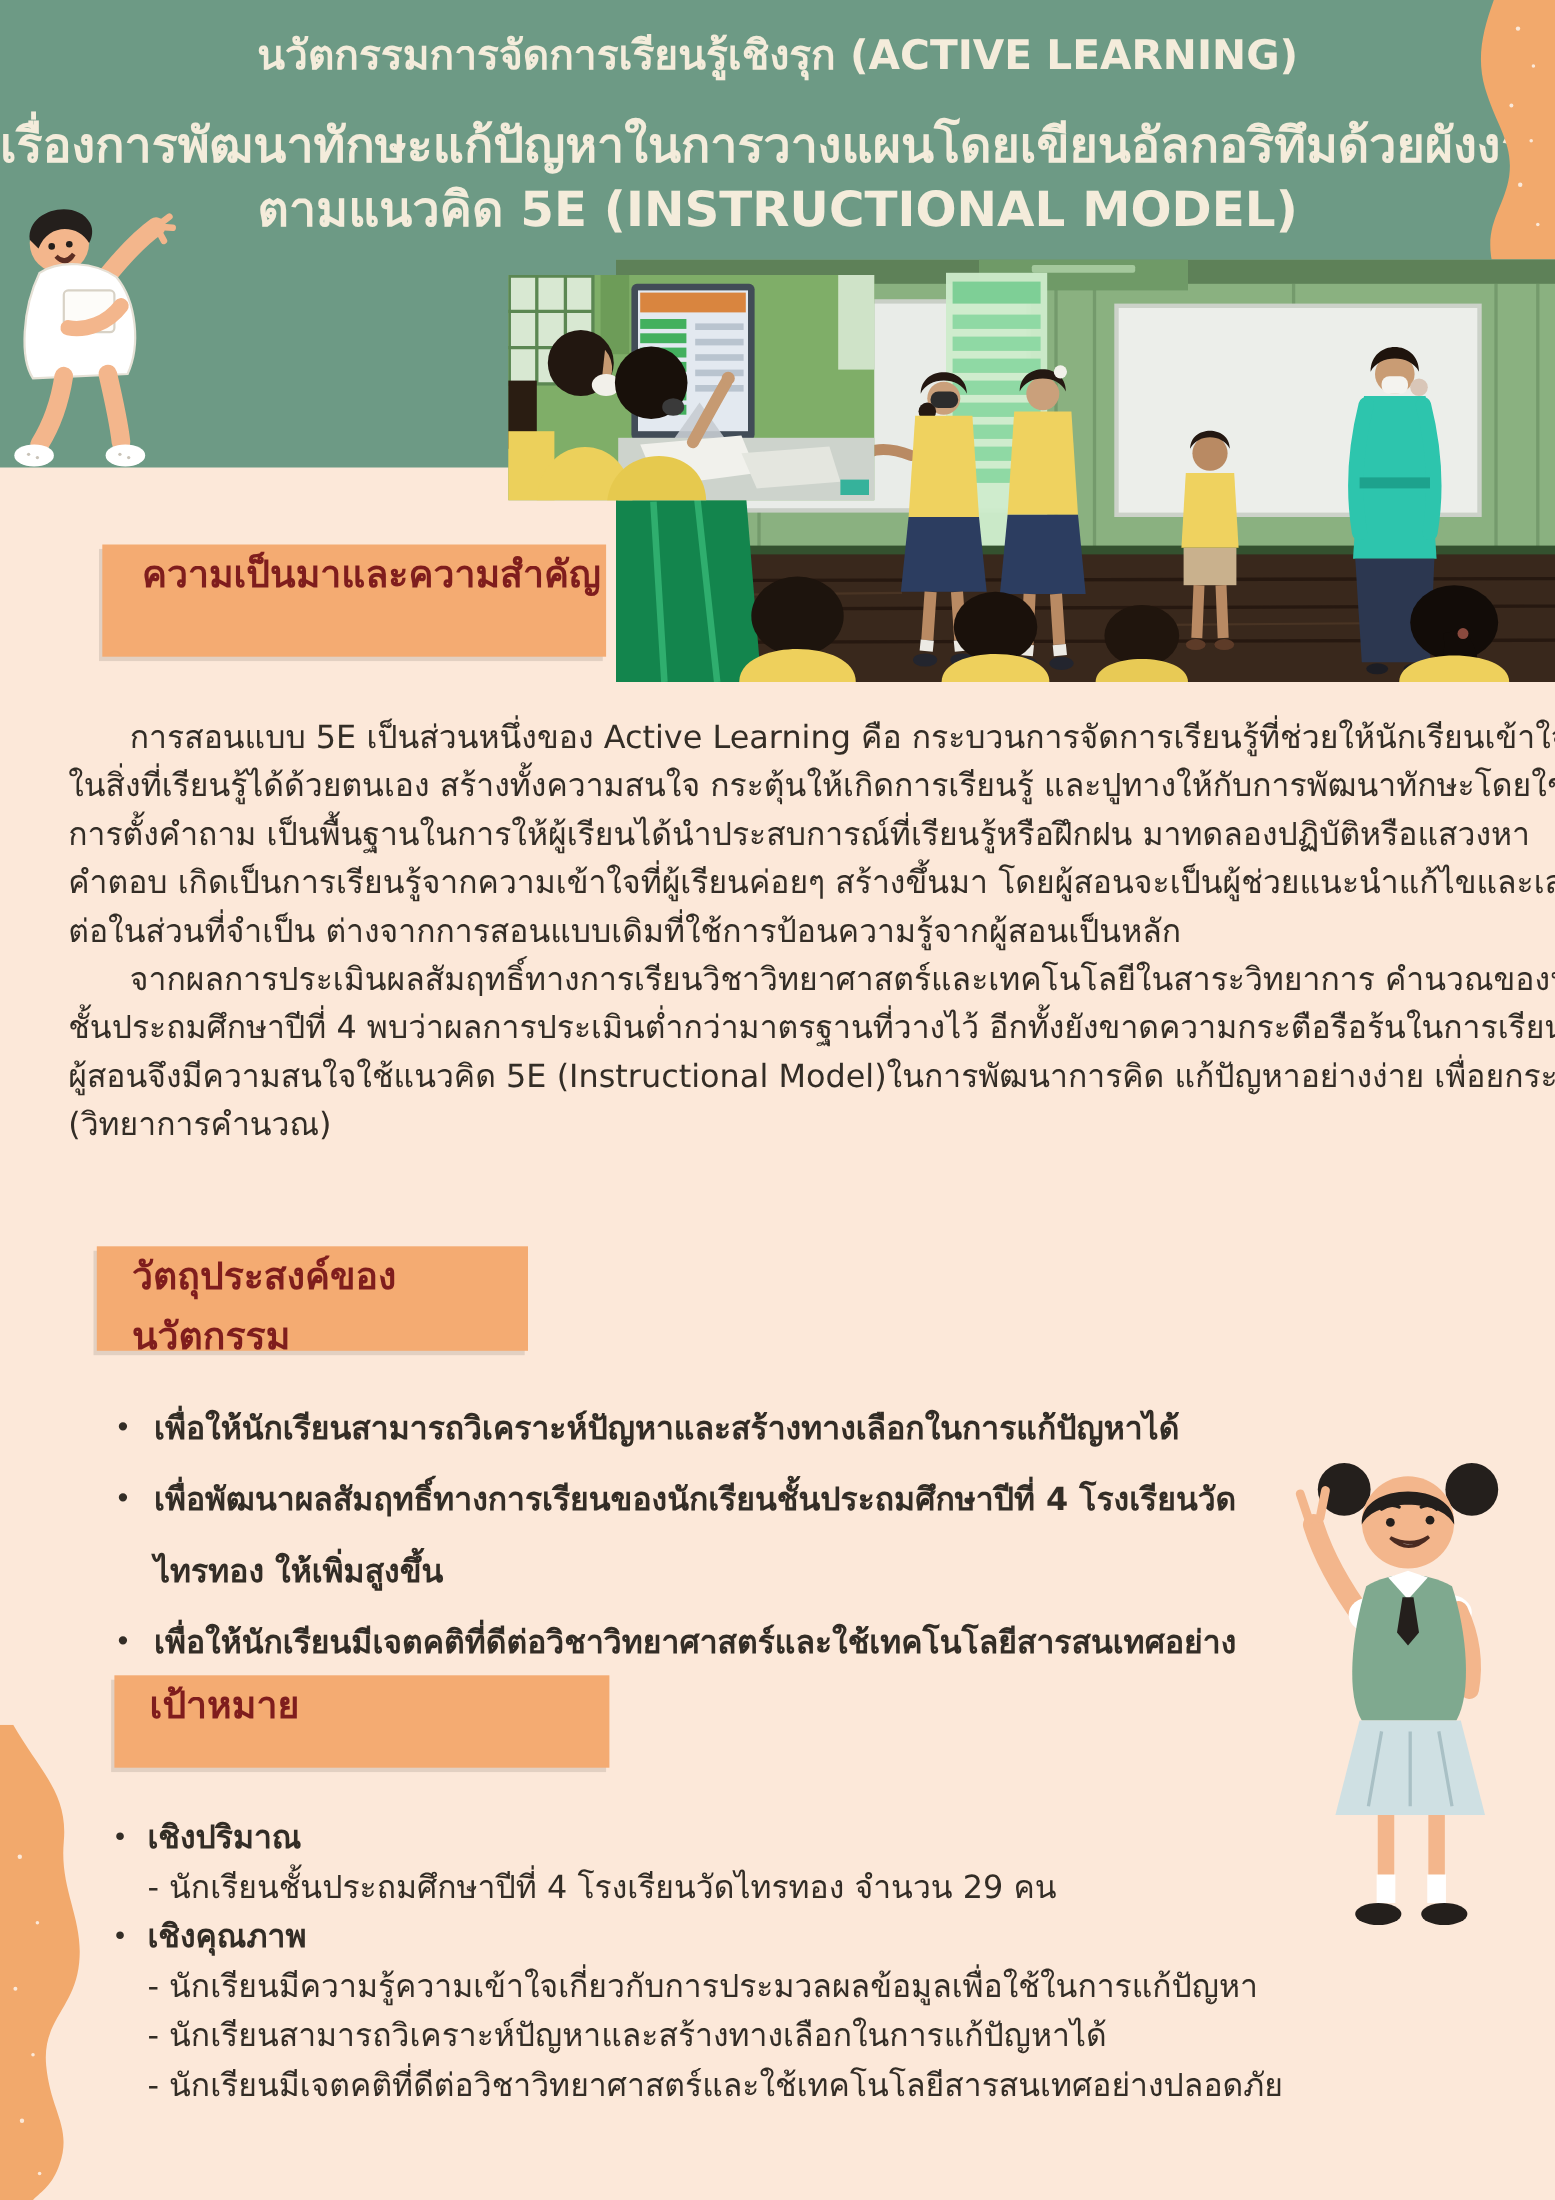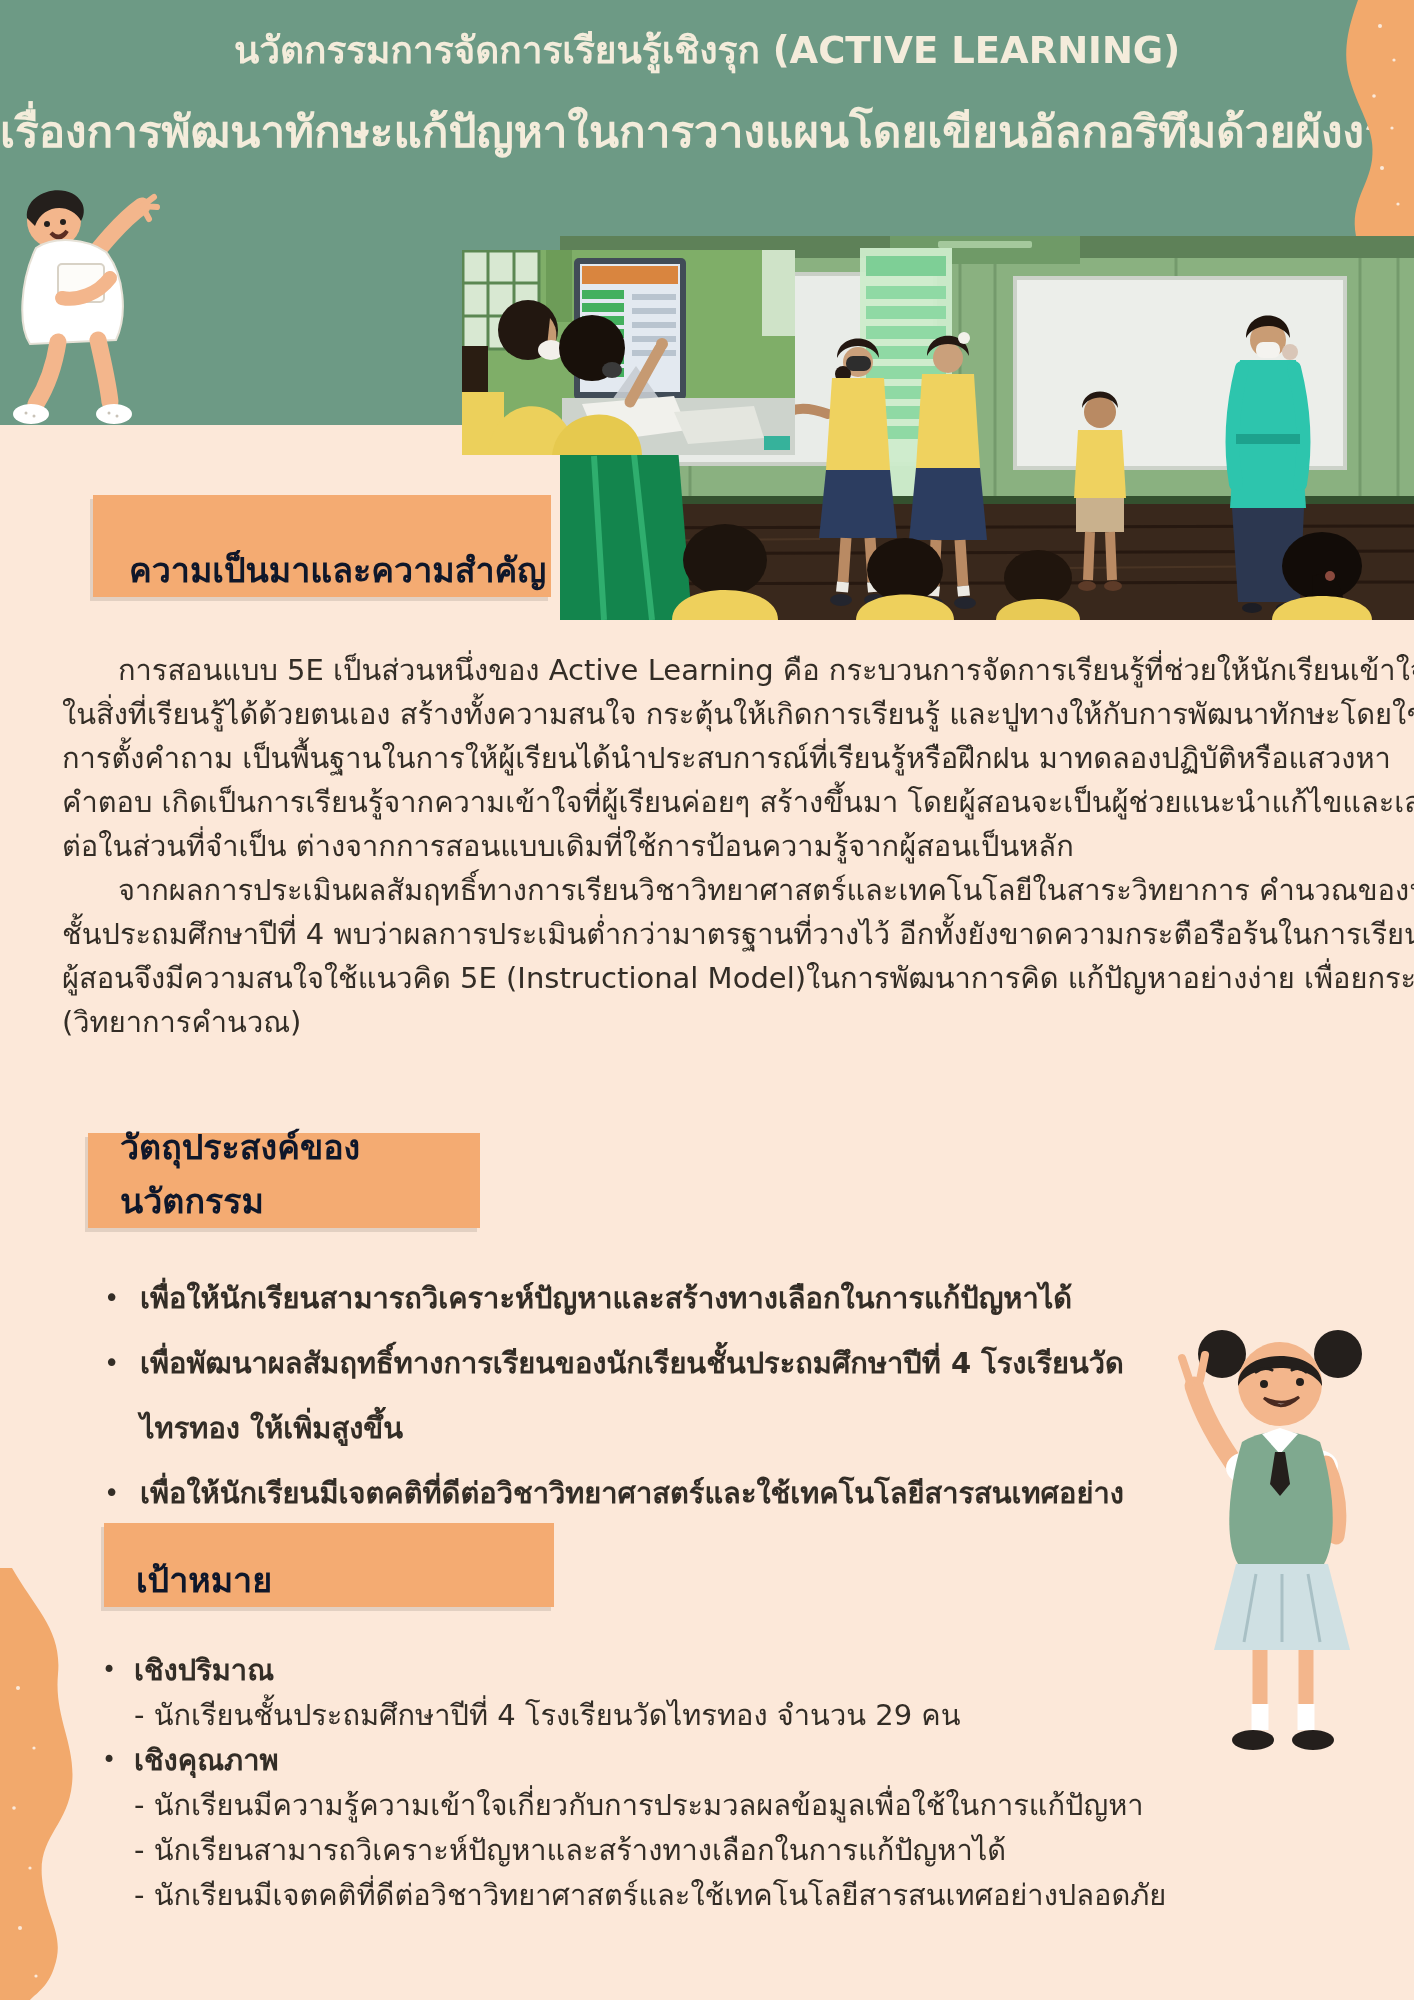--- a/index.html
+++ b/index.html
@@ -19,22 +19,22 @@
   .blob-bottom-left{position:absolute;left:0;top:1568px;}
   
   .boy{position:absolute;left:6px;top:176px;}
   .girl{position:absolute;left:1160px;top:1302px;}
   
   .photo-big{position:absolute;left:560px;top:236px;width:854px;height:384px;}
   .photo-small{position:absolute;left:462px;top:250px;width:333px;height:205px;}
   .photo-big svg,.photo-small svg{display:block;}
   
   .sec-box{
-    position:absolute;background:#f4ab72;display:flex;align-items:flex-end;
-    font-weight:bold;font-size:34px;color:#0f172a;
+    position:absolute;background:#f4ab72;display:flex;align-items:flex-start;
+    font-weight:bold;font-size:34px;color:#7f1d1d;
     box-shadow:-3px 4px 0 rgba(0,0,0,0.10);
   }
   .box-importance{left:93px;top:495px;width:422px;height:102px;padding-left:36px;}
   .box-objectives{left:88px;top:1133px;width:360px;height:95px;padding-left:32px;}
   .box-target{left:104px;top:1523px;width:418px;height:84px;padding-left:32px;}
   
   .intro{position:absolute;left:62px;top:648px;width:1320px;font-size:29px;line-height:44px;}
   .pline{white-space:nowrap;}
   .pline.indent{text-indent:56px;}
   
@@ -50,20 +50,21 @@
 </style>
 </head>
 <body>
 
 <div class="page">
 
   <div class="header-band"></div>
 
   <div class="title t1">นวัตกรรมการจัดการเรียนรู้เชิงรุก (ACTIVE LEARNING)</div>
   <div class="title t2">เรื่องการพัฒนาทักษะแก้ปัญหาในการวางแผนโดยเขียนอัลกอริทึมด้วยผังงาน</div>
+  <div class="title t3">ตามแนวคิด 5E (INSTRUCTIONAL MODEL)</div>
 
   <svg class="blob-top-right" width="92" height="236" viewBox="0 0 92 236">
     <path d="M92,0 L36,0 C26,28 20,52 28,80 C38,114 54,130 50,160 C46,188 28,202 34,236 L92,236 Z" fill="#f2a96c"></path>
     <g fill="#ffffff" opacity="0.75">
       <circle cx="58" cy="26" r="2"></circle>
         <circle cx="72" cy="60" r="1.6"></circle>
         <circle cx="52" cy="96" r="1.8"></circle>
       <circle cx="70" cy="128" r="1.6"></circle>
         <circle cx="60" cy="168" r="2"></circle>
         <circle cx="76" cy="204" r="1.6"></circle>

